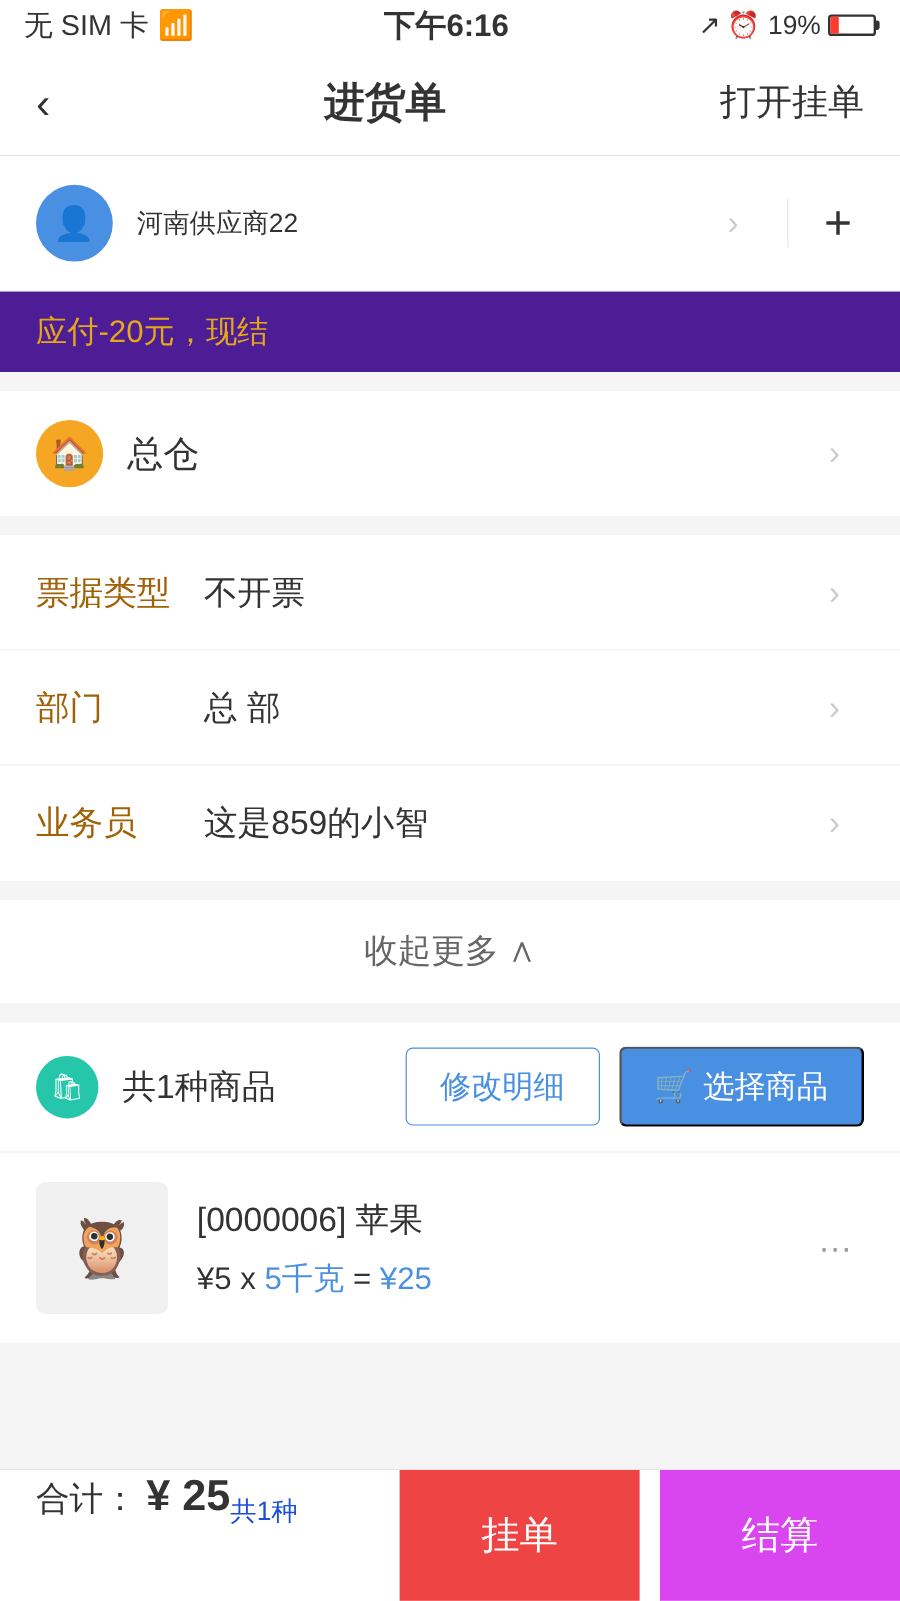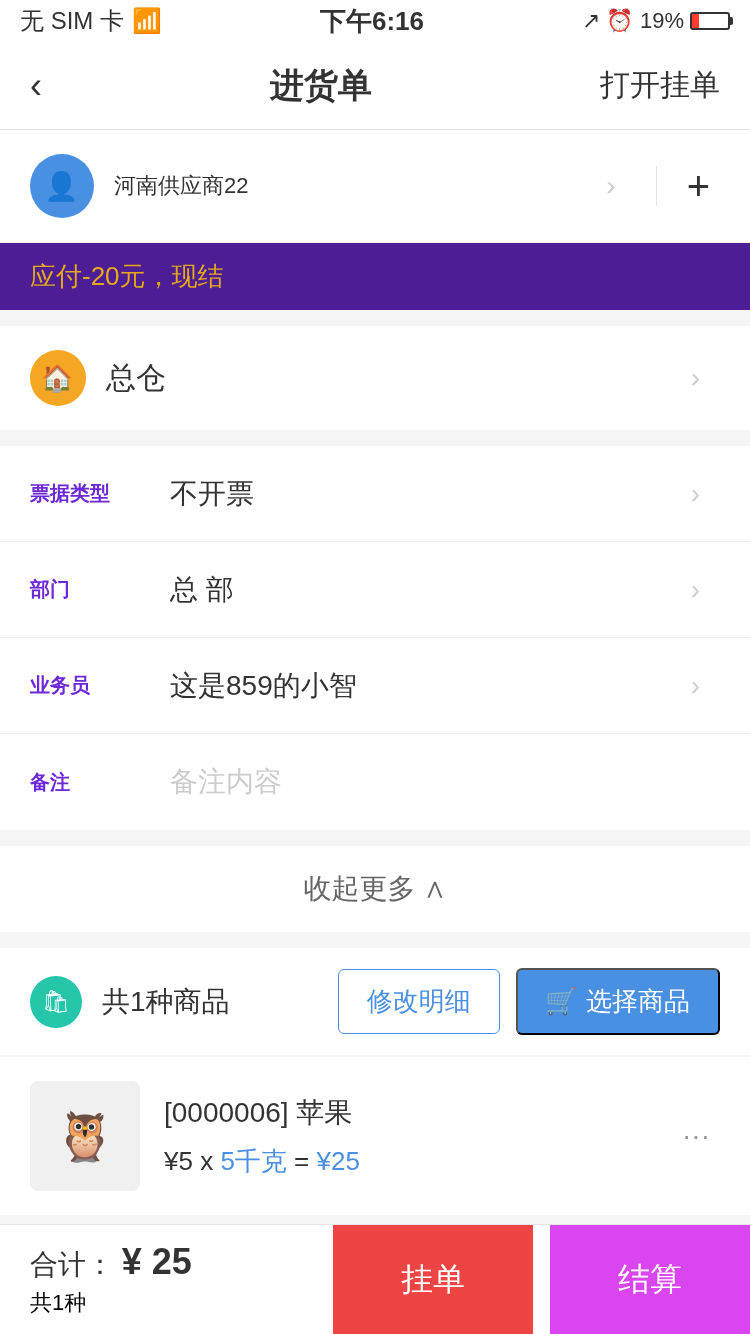--- a/index.html
+++ b/index.html
@@ -114,21 +114,21 @@
     
     .form-section { background: #fff; margin-bottom: 16px; }
     .form-row {
       display: flex;
       align-items: center;
       padding: 0 30px;
       height: 96px;
       border-bottom: 1px solid #f0f0f0;
     }
     .form-row:last-child { border-bottom: none; }
-    .form-label { width: 140px; font-size: 20px; color: #6d28d9; flex-shrink: 0; font-weight: bold; }
+    .form-label { width: 140px; font-size: 28px; color: #a16207; flex-shrink: 0; }
     .form-value { flex: 1; font-size: 28px; color: #333; }
     .form-placeholder { flex: 1; font-size: 28px; color: #ccc; }
 
     
     .collapse-row {
       background: #fff;
       display: flex;
       align-items: center;
       justify-content: center;
       padding: 24px;
@@ -206,22 +206,21 @@
       width: 750px;
       height: 110px;
       display: flex;
       align-items: stretch;
       background: #fff;
       border-top: 1px solid #e5e5e5;
     }
     .total-section {
       flex: 1;
       display: flex;
-      flex-direction: column;
-      justify-content: center;
+      flex-direction: row;
       padding: 0 30px;
     }
     .btn-suspend {
       width: 200px;
       background: #ef4444;
       color: #fff;
       font-size: 32px;
       display: flex; align-items: center; justify-content: center;
       cursor: pointer;
     }
@@ -297,24 +296,20 @@
     <div class="form-row">
       <span class="form-label">部门</span>
       <span class="form-value">总 部</span>
       <span class="chevron">›</span>
     </div>
     <div class="form-row">
       <span class="form-label">业务员</span>
       <span class="form-value">这是859的小智</span>
       <span class="chevron">›</span>
     </div>
-    <div class="form-row">
-      <span class="form-label">备注</span>
-      <span class="form-placeholder">备注内容</span>
-    </div>
   </div>
 
   <div class="collapse-row">
     <span>收起更多 ∧</span>
   </div>
 
   <div class="products-header">
     <div class="products-icon">
       <span>🛍</span>
     </div>
@@ -343,17 +338,17 @@
 
   <div class="bottom-spacer"></div>
 </div>
 
 <div class="bottom-bar">
   <div class="total-section">
     <div>
       <span>合计：</span>
       <span style="font-size:36px;font-weight:600;">¥ 25</span>
     </div>
-    <div style="font-size:22px;color:#000000;margin-top:4px;">共1种</div>
+    <div style="font-size:22px;color:#1d4ed8;margin-top:20px;">共1种</div>
   </div>
   <div class="btn-suspend">挂单</div>
   <div class="btn-checkout">结算</div>
 </div>
 
 </body></html>

